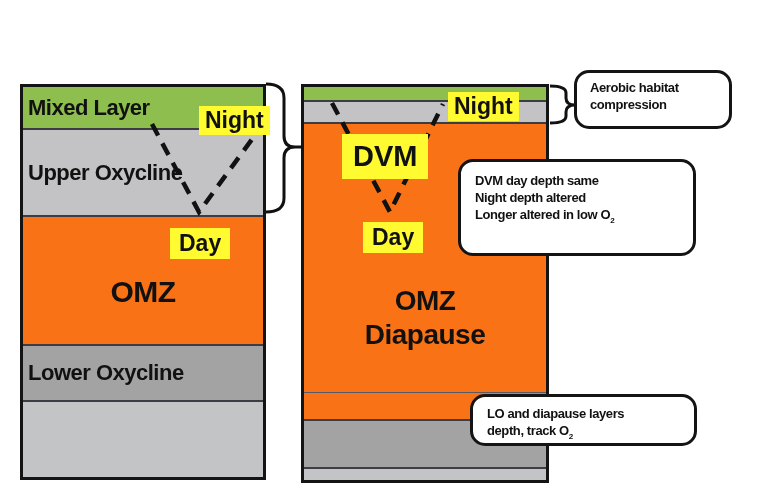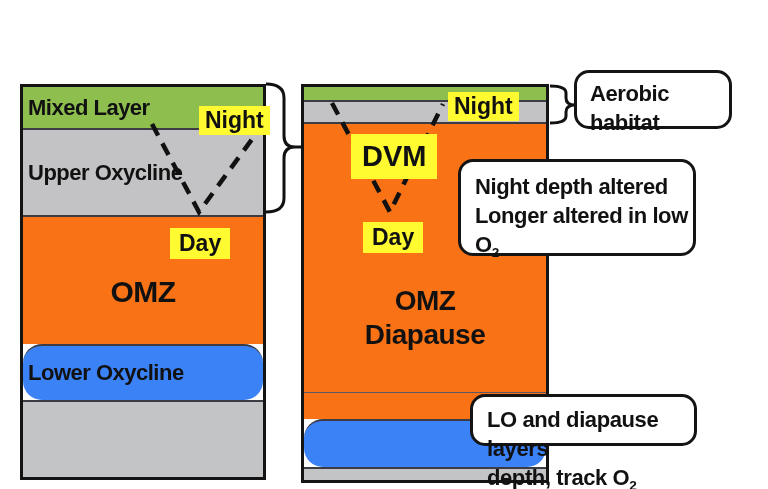--- a/index.html
+++ b/index.html
@@ -11,35 +11,35 @@
   .col{position:absolute;box-sizing:border-box;border:3px solid #141414;display:flex;flex-direction:column;}
   .col-left{left:20px;top:46px;width:246px;height:396px;}
   .col-right{left:301px;top:46px;width:248px;height:399px;}
   .layer{box-sizing:border-box;position:relative;display:flex;align-items:center;padding-left:5px;}
   .layer + .layer{border-top:2px solid #3c3c44;}
   .lbl{font-size:22px;letter-spacing:-0.5px;white-space:nowrap;}
   .lbl-sm{font-size:20px;letter-spacing:-0.5px;white-space:nowrap;}
   .bg-green{background:#8DBE4E;}
   .bg-gray{background:#C3C3C5;}
   .bg-purple{background:#f97316;}
-  .bg-blue{background:#3b82f6;border-radius:19px;}
+  .bg-blue{background:#a3a3a3;}
   .bg-deepgray{background:#C2C4C6;}
   
   .omz-title{position:absolute;left:0;right:0;top:58px;text-align:center;font-size:30px;letter-spacing:-0.5px;}
   .omz-exp-title{position:absolute;left:0;right:0;top:160px;text-align:center;font-size:28px;line-height:34px;letter-spacing:-0.5px;}
   
   .tag{position:absolute;background:#FFFB30;color:#111;white-space:nowrap;z-index:5;}
   .tag-night-left{left:199px;top:68px;font-size:23px;padding:1px 6px;}
   .tag-day-left{left:170px;top:190px;font-size:23px;padding:2px 9px;}
-  .tag-dvm{left:351px;top:96px;font-size:29px;padding:6px 11px;}
+  .tag-dvm{left:342px;top:96px;font-size:29px;padding:6px 11px;}
   .tag-day-right{left:363px;top:184px;font-size:23px;padding:2px 9px;}
   .tag-night-right{left:448px;top:54px;font-size:23px;padding:1px 6px;}
   
   .callout{position:absolute;box-sizing:border-box;background:#ffffff;border:3px solid #141414;border-radius:15px;
-           font-size:22px;line-height:1.32;z-index:6;letter-spacing:-0.4px;}
+           font-size:13px;line-height:1.32;z-index:6;letter-spacing:-0.4px;}
   .callout-aerobic{left:574px;top:32px;width:158px;height:59px;padding:6px 4px 0 13px;}
   .callout-dvm{left:458px;top:121px;width:238px;height:97px;padding:10px 4px 0 14px;}
   .callout-lo{left:470px;top:356px;width:227px;height:52px;padding:8px 4px 0 14px;}
   .callout sub{font-size:0.62em;}
   
   .overlay{position:absolute;left:0;top:0;z-index:4;pointer-events:none;}
   .dash{stroke:#111;stroke-width:4.5;fill:none;stroke-dasharray:13 9;}
   .brace{stroke:#111;stroke-width:3;fill:none;}
 </style>
 </head>
@@ -86,23 +86,25 @@
   </svg>
 
   <div class="tag tag-night-left">Night</div>
   <div class="tag tag-day-left">Day</div>
   <div class="tag tag-dvm">DVM</div>
   <div class="tag tag-day-right">Day</div>
   <div class="tag tag-night-right">Night</div>
 
   <div class="callout callout-aerobic">
     <div>Aerobic habitat</div>
+    <div>compression</div>
   </div>
 
   <div class="callout callout-dvm">
+    <div>DVM day depth same</div>
     <div>Night depth altered</div>
     <div><span>Longer altered in low O</span><sub>2</sub></div>
   </div>
 
   <div class="callout callout-lo">
     <div>LO and diapause layers</div>
     <div><span>depth, track O</span><sub>2</sub></div>
   </div>
 
 </div>

